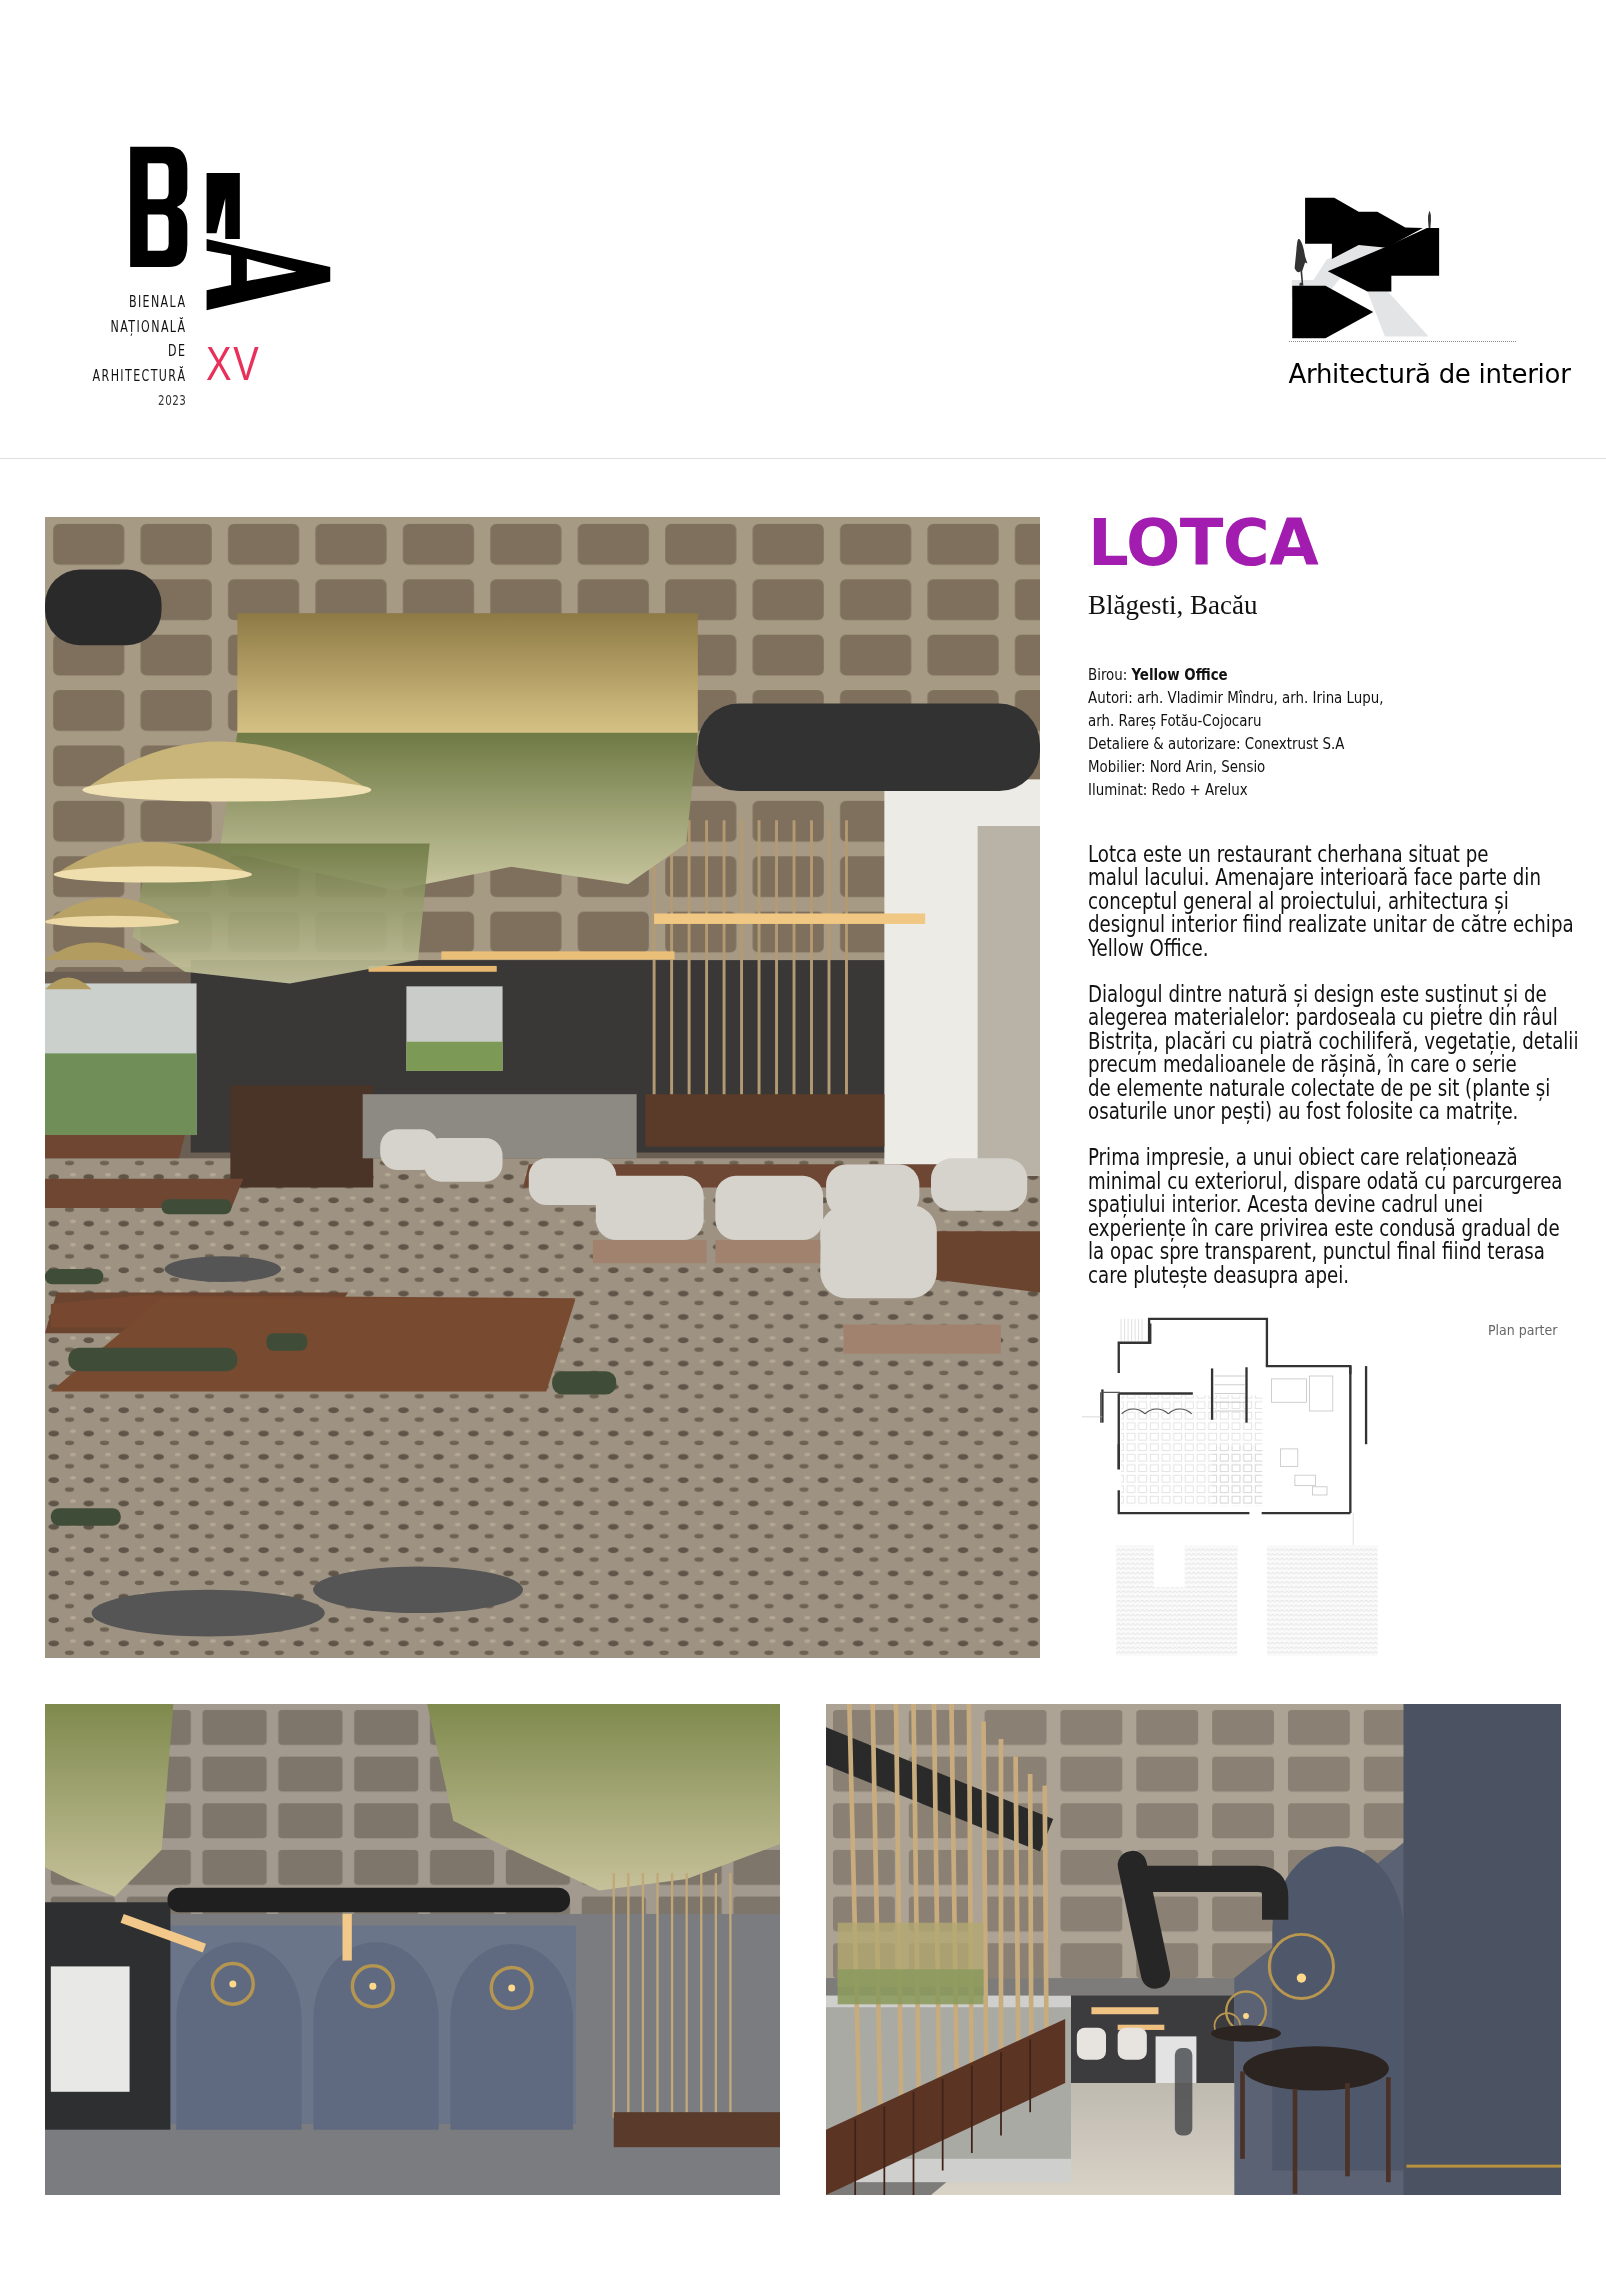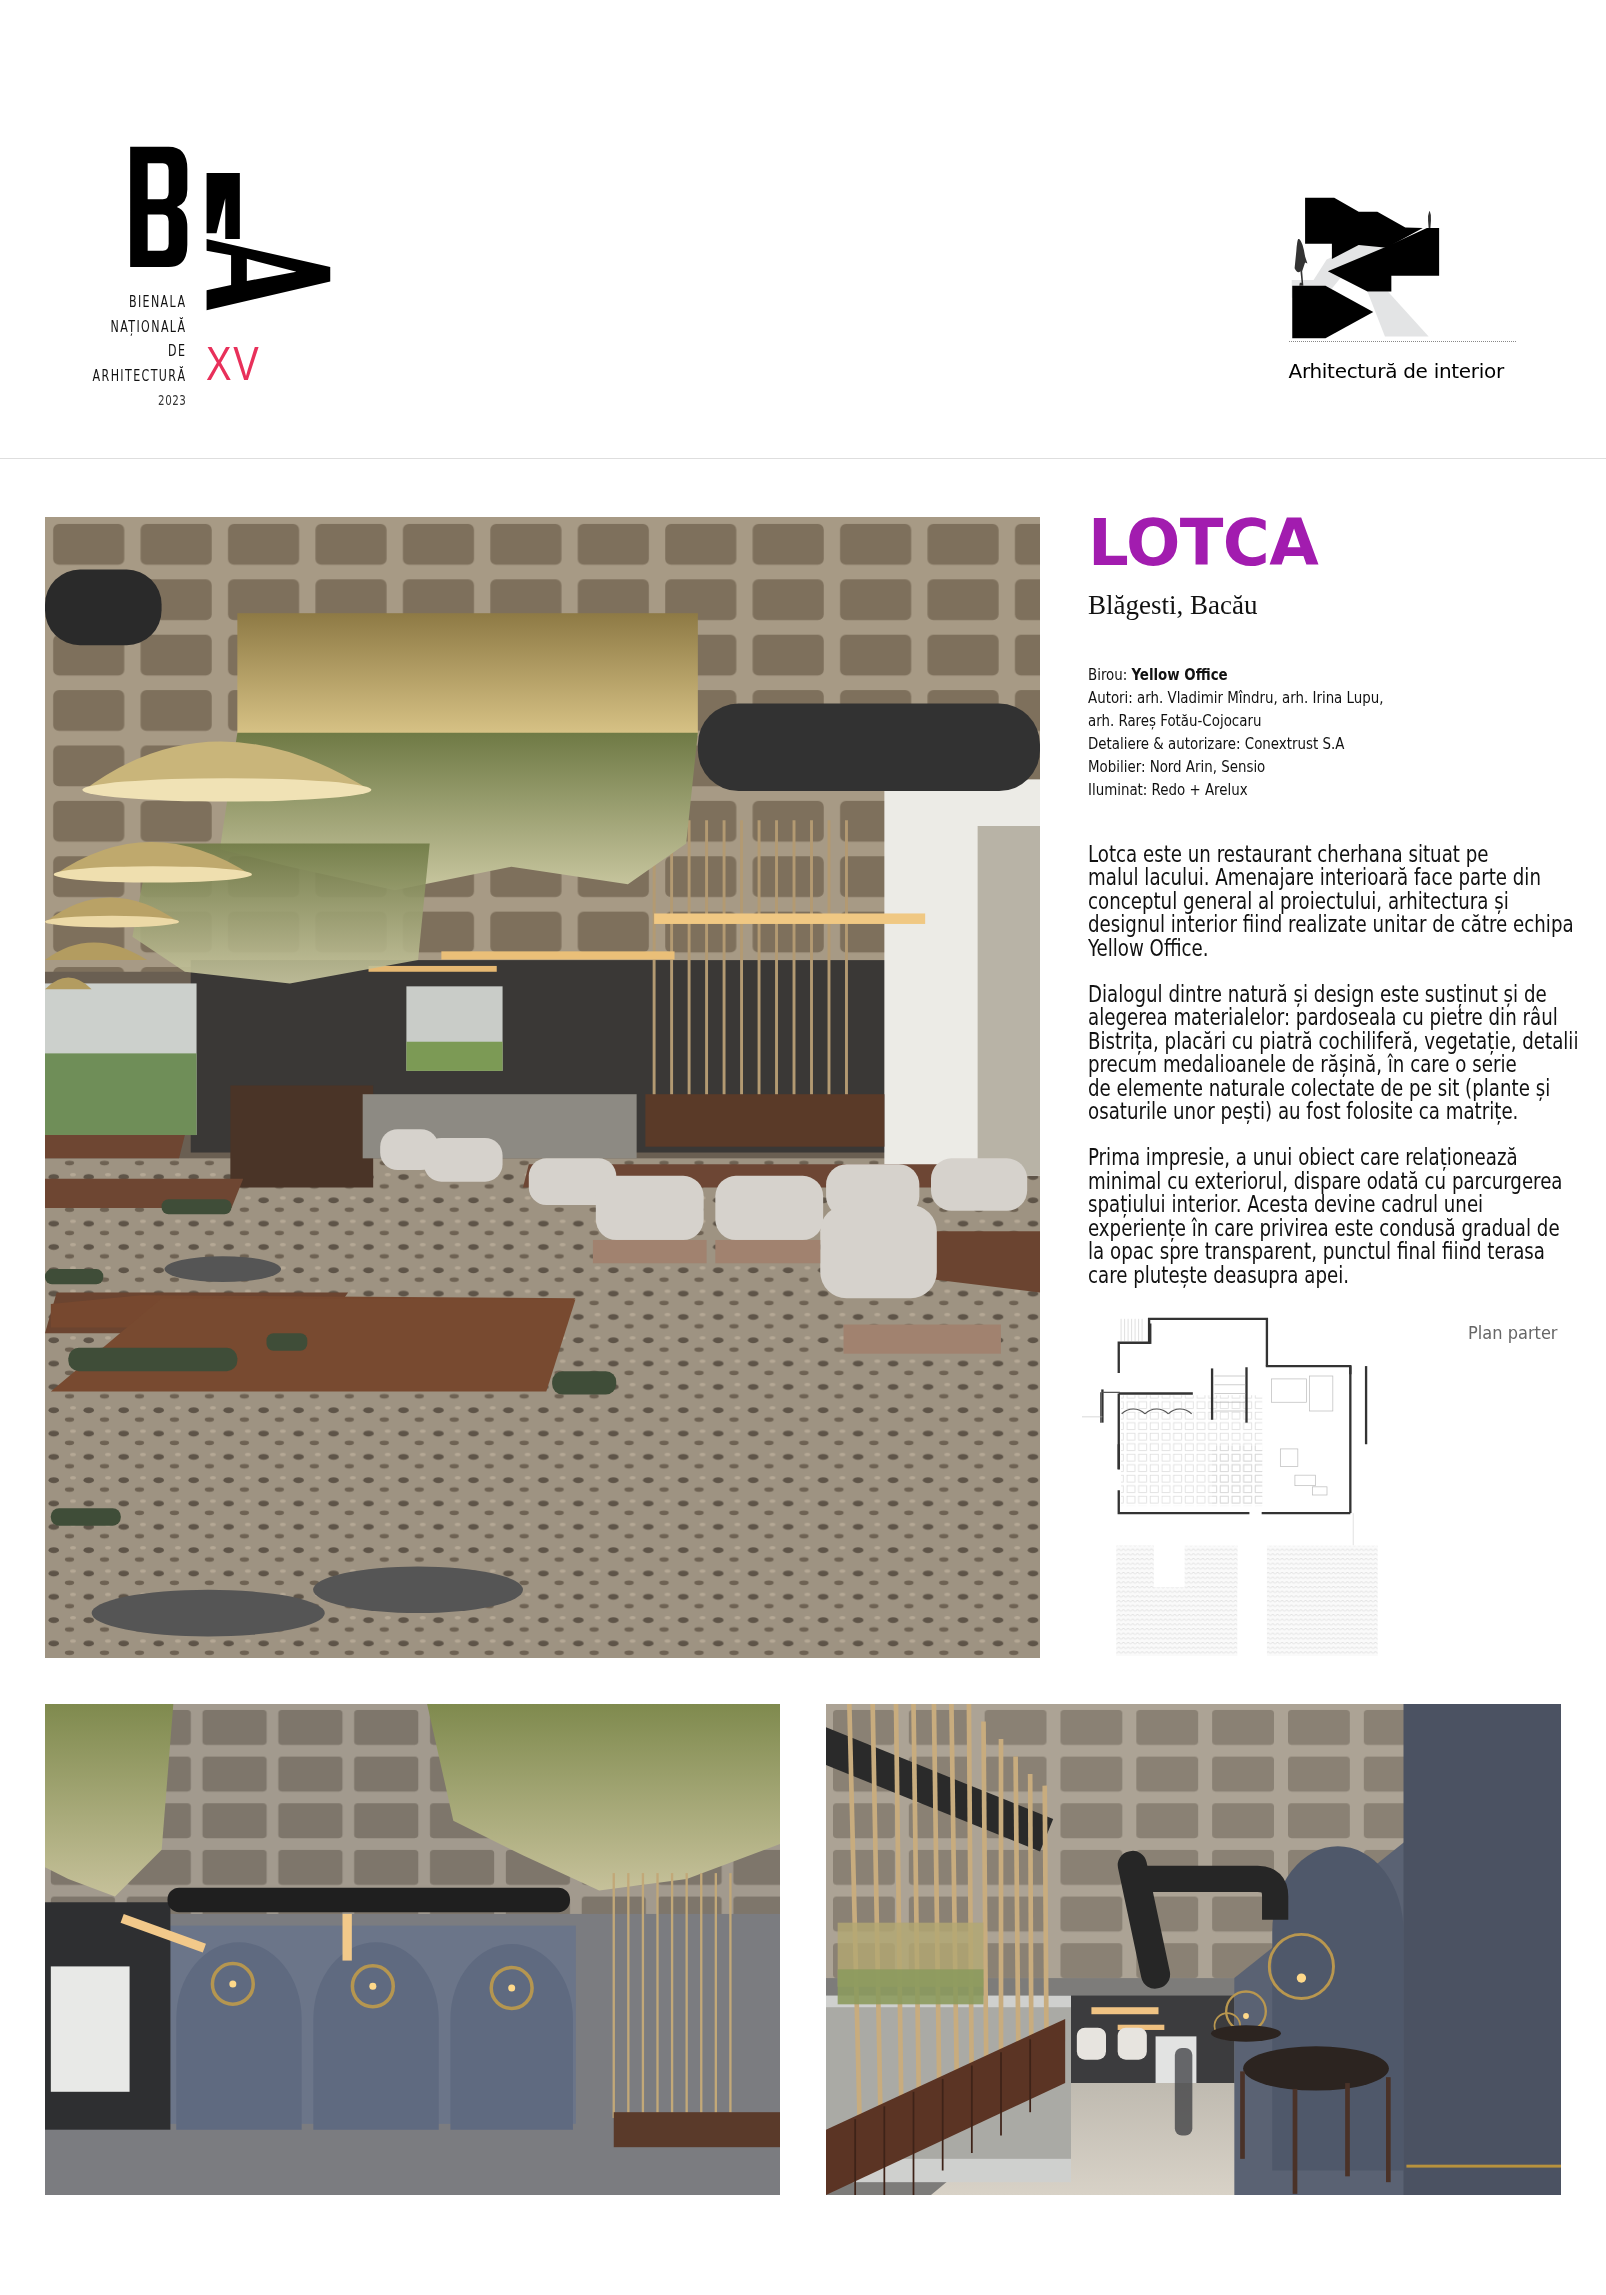--- a/index.html
+++ b/index.html
@@ -9,21 +9,21 @@
   
   .bna-logo { position: absolute; left: 94px; top: 134px; width: 245px; height: 280px; }
   .bna-svg { position: absolute; left: 0; top: 0; }
   .bna-caption { position: absolute; right: 153px; top: 156px; text-align: right; font-family: "DejaVu Sans Condensed", "DejaVu Sans", sans-serif;
                  font-size: 15px; line-height: 24.5px; letter-spacing: 1.7px; color: #111; transform: scaleX(0.82); transform-origin: right top; }
   .bna-caption .yr { font-size: 14px; letter-spacing: 0.6px; color: #333; }
   .bna-xv { position: absolute; left: 112px; top: 205px; font-family: "Liberation Sans", sans-serif; font-size: 49px; line-height: 1;
             color: #e8305a; letter-spacing: 2.3px; transform: scaleX(0.78); transform-origin: left top; }
 
   .ai-logo { position: absolute; left: 1271px; top: 175px; width: 257px; height: 222px; }
-  .ai-caption { position: absolute; left: 17.5px; top: 184px; font-family: "DejaVu Sans", sans-serif; font-size: 20px; color: #000; letter-spacing: -0.3px; white-space: nowrap; }
+  .ai-caption { position: absolute; left: 17.5px; top: 184px; font-family: "DejaVu Sans", sans-serif; font-size: 26px; color: #000; letter-spacing: -0.3px; white-space: nowrap; }
   .ai-rule { position: absolute; left: 17.5px; top: 166px; width: 227px; border-top: 0.6px dotted #888; }
 
   .sep { position: absolute; left: 0; top: 458px; width: 1607px; height: 1.2px; background: #dedede; }
 
   
   .photo { position: absolute; overflow: hidden; }
   .photo-main { left: 45px; top: 517px; width: 995px; height: 1141px; }
   .photo-bl { left: 45px; top: 1704px; width: 735px; height: 491px; }
   .photo-br { left: 826px; top: 1704px; width: 735px; height: 491px; }
   .ph { position: absolute; }
@@ -34,21 +34,21 @@
   .subtitle { font-family: Liberation Serif, serif; font-size: 27px; line-height: 1; color: #111; margin-top: 17.5px; }
   .credits { margin-top: 44px; font-family: "DejaVu Sans Condensed", "DejaVu Sans", sans-serif; font-size: 16px; line-height: 23px; color: #111; }
   .credits .line { display: block; white-space: nowrap; transform: scaleX(0.93); transform-origin: left; }
   .credits b { font-weight: bold; }
   .body-text { margin-top: 42px; font-family: "DejaVu Sans Condensed", "DejaVu Sans", sans-serif; font-size: 23px; line-height: 23.4px; color: #111; }
   .body-text p { margin-bottom: 23px; }
   .body-text .line { display: block; white-space: nowrap; transform: scaleX(0.88); transform-origin: left; }
 
   
   .plan { position: absolute; left: 1079px; top: 1306px; width: 496px; height: 350px; }
-  .plan-label { position: absolute; right: 17.5px; top: 16.3px; font-family: "DejaVu Sans Condensed", "DejaVu Sans", sans-serif; font-size: 18px; color: #666; }
+  .plan-label { position: absolute; right: 17.5px; top: 16.3px; font-family: "DejaVu Sans Condensed", "DejaVu Sans", sans-serif; font-size: 14px; color: #666; }
 </style>
 </head>
 <body>
 
 <div class="bna-logo">
   <svg class="bna-svg" width="245" height="280" viewBox="0 0 420 480">
 
     <path d="M62 22 H128 Q160 22 160 60 V95 Q160 118 142 125 Q160 132 160 160 V190 Q160 228 128 228 H62 Z M92 50 V112 H118 Q128 112 128 100 V62 Q128 50 118 50 Z M92 138 V200 H118 Q128 200 128 188 V150 Q128 138 118 138 Z" fill="#000"></path>
 
     <path d="M193 67 H250 V180 H225 V110 L210 170 H193 Z" fill="#000"></path>

